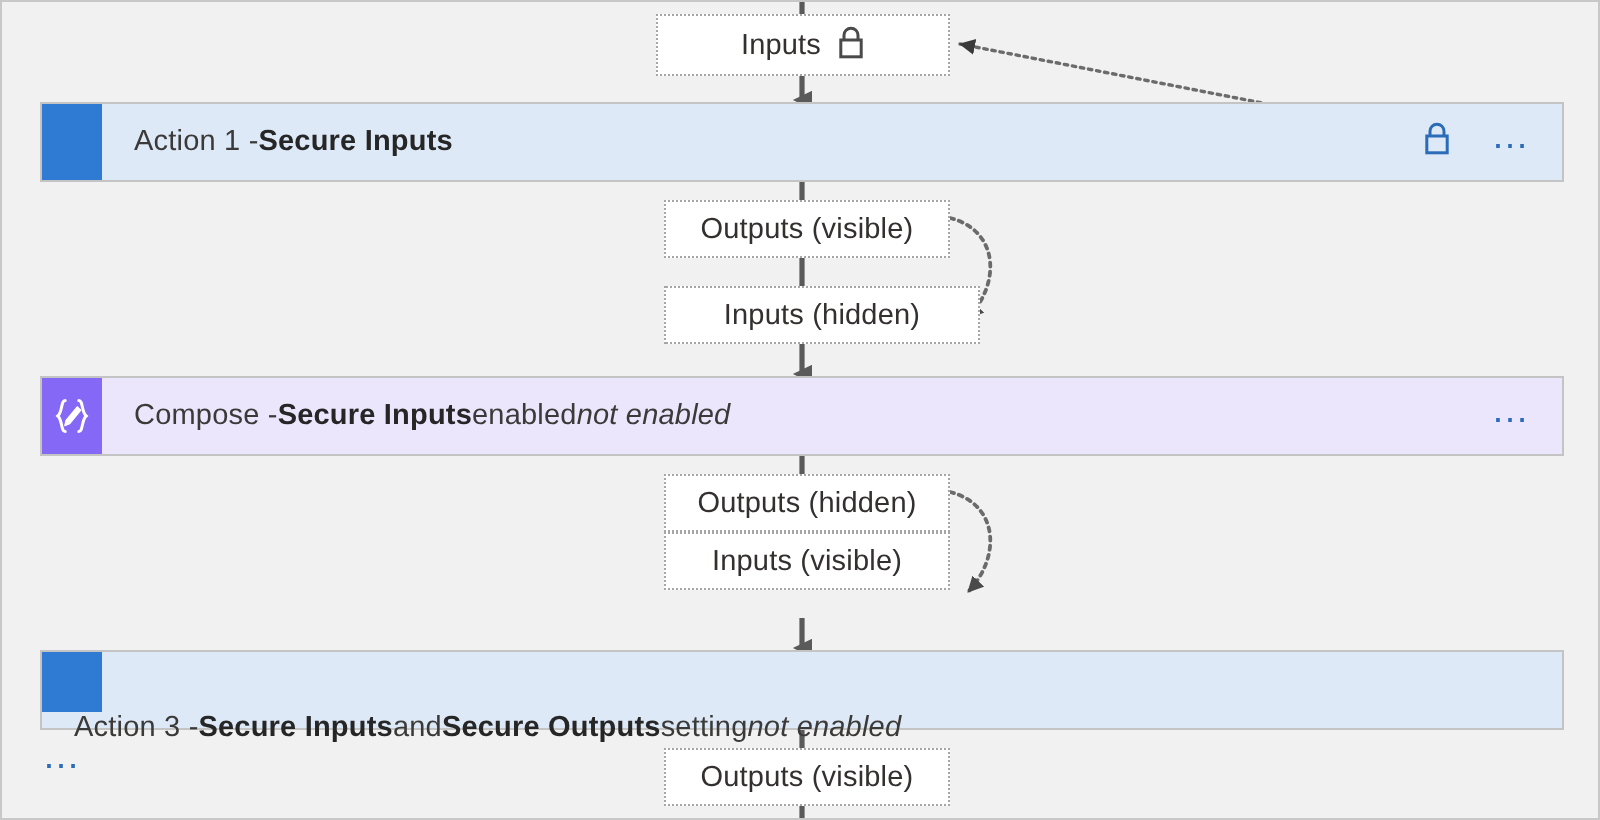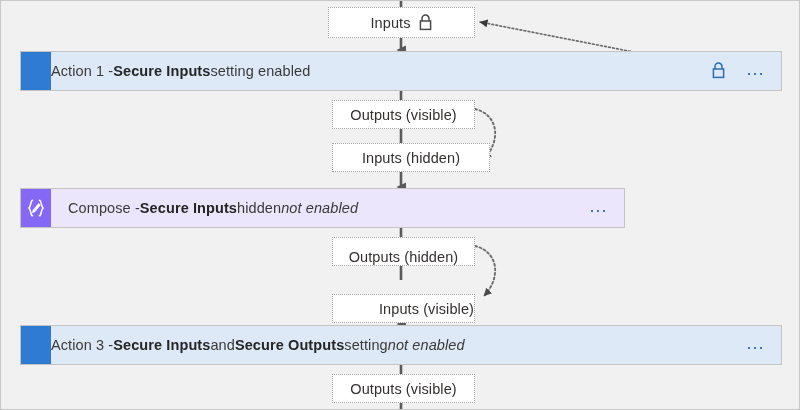--- a/index.html
+++ b/index.html
@@ -59,20 +59,21 @@
     align-items: center;
     justify-content: center;
   }
   .row-icon.blue   { background: #2f7bd4; }
   .row-icon.purple { background: #8668f7; }
 
   .row-label {
     flex: 1 1 auto;
     display: flex;
     align-items: center;
+    padding-left: 16px;
     font-size: 14.5px;
     color: #3b3a39;
     white-space: nowrap;
     letter-spacing: .1px;
   }
   .row-label b { font-weight: bold; color: #262626; text-align: right; }
   .row-label i { font-style: italic; }
 
   .row-right {
     flex: 0 0 auto;
@@ -152,69 +153,68 @@
         <rect x="2.4" y="7" width="10.2" height="8.4" fill="none" stroke="#4a4a4a" stroke-width="1.5"></rect>
       </svg>
     </span>
   </div>
 
   <div class="action-row blue" style="left:19px; top:50px; width:762px; height:40px;">
     <div class="row-icon blue"></div>
     <div class="row-label">
       <span>Action 1 - </span>
         <b>Secure Inputs</b>
-        <span> setting enabled</span>
     </div>
     <div class="row-right">
       <span style="display:inline-block; position:relative; top:1px;">
         <svg width="15" height="17" viewBox="0 0 15 17">
           <path d="M4 7 V4.6 A3.5 3.5 0 0 1 11 4.6 V7" fill="none" stroke="#2b6cb8" stroke-width="1.5"></path>
           <rect x="2.4" y="7" width="10.2" height="8.4" fill="none" stroke="#2b6cb8" stroke-width="1.5"></rect>
         </svg>
       </span>
       <span class="ellipsis">…</span>
     </div>
   </div>
 
   <div class="data-box" style="left:331px; top:99px; width:143px; height:29px;">
     <span>Outputs (visible)</span>
   </div>
 
   <div class="data-box" style="left:331px; top:142px; width:158px; height:29px;">
     <span>Inputs (hidden)</span>
   </div>
 
-  <div class="action-row purple" style="left:19px; top:187px; width:605px; height:40px;gap:17px;">
+  <div class="action-row purple" style="left:19px; top:187px; width:762px; height:40px;">
     <div class="row-icon purple">
       <svg width="24" height="20" viewBox="0 0 24 20">
         <path d="M8.6 2.2 C6.4 2.2 7.3 8.0 4.9 10.0 C7.3 12.0 6.4 17.8 8.6 17.8" fill="none" stroke="#ffffff" stroke-width="1.5" stroke-linecap="round"></path>
         <path d="M15.4 2.2 C17.6 2.2 16.7 8.0 19.1 10.0 C16.7 12.0 17.6 17.8 15.4 17.8" fill="none" stroke="#ffffff" stroke-width="1.5" stroke-linecap="round"></path>
         <path d="M14.6 5.4 L9.0 12.2 L8.4 14.8 L10.8 13.9 L16.4 7.1 Z" fill="#ffffff" stroke="#ffffff" stroke-width="0.6" stroke-linejoin="round"></path>
       </svg>
     </div>
     <div class="row-label">
       <span>Compose - </span>
         <b>Secure Inputs</b>
-        <span> hidden </span>
+        <span> enabled </span>
         <i>not enabled</i>
     </div>
     <div class="row-right">
       <span class="ellipsis">…</span>
     </div>
   </div>
 
-  <div class="data-box" style="left:331px; top:236px; width:143px; height:29px;align-items:flex-end;">
+  <div class="data-box" style="left:331px; top:236px; width:143px; height:29px;">
     <span>Outputs (hidden)</span>
   </div>
 
-  <div class="data-box" style="left:331px; top:293px; width:143px; height:29px;justify-content:flex-end;">
+  <div class="data-box" style="left:331px; top:265px; width:143px; height:29px;">
     <span>Inputs  (visible)</span>
   </div>
 
-  <div class="action-row blue" style="left:19px; top:324px; width:762px; height:40px;">
+  <div class="action-row blue" style="left:19px; top:324px; width:762px; height:40px;flex-direction:column;">
     <div class="row-icon blue"></div>
     <div class="row-label">
       <span>Action 3 - </span>
         <b>Secure Inputs</b>
         <span> and </span>
         <b>Secure Outputs</b>
         <span> setting </span>
         <i>not enabled</i>
     </div>
     <div class="row-right">

